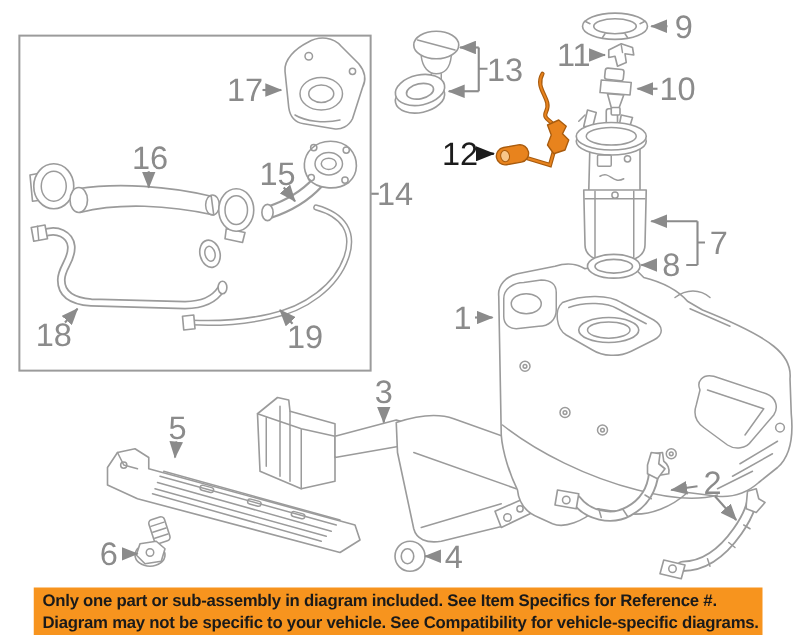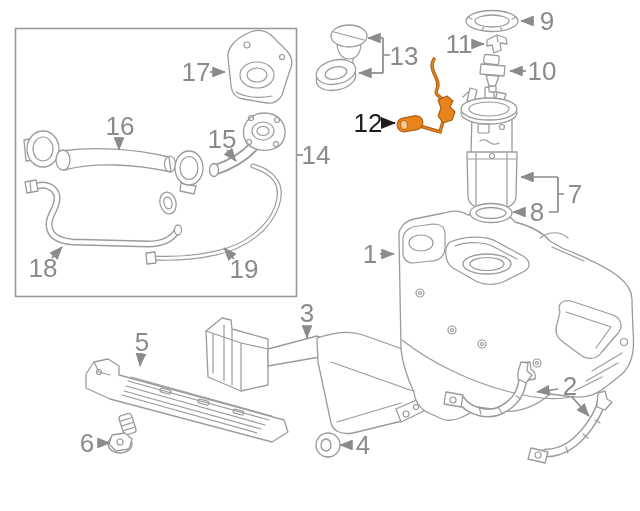--- a/index.html
+++ b/index.html
@@ -320,14 +320,18 @@
       <path class="callout" d="M98,443 L110,443" marker-end="url(#aG)"></path>
       <text class="lbl" x="87" y="443" text-anchor="middle" dominant-baseline="central">6</text>
     </g>
     <g>
       <path class="callout" d="M351,445 L340,445" marker-end="url(#aG)"></path>
       <text class="lbl" x="363" y="445" text-anchor="middle" dominant-baseline="central">4</text>
     </g>
   </g>
 </svg>
 
-
+<div class="banner">
+  <div>Only one part or sub-assembly in diagram included. See Item Specifics for Reference #.</div>
+  <div>Diagram may not be specific to your vehicle. See Compatibility for vehicle-specific diagrams.</div>
 </div>
 
+</div>
+
 </body></html>

